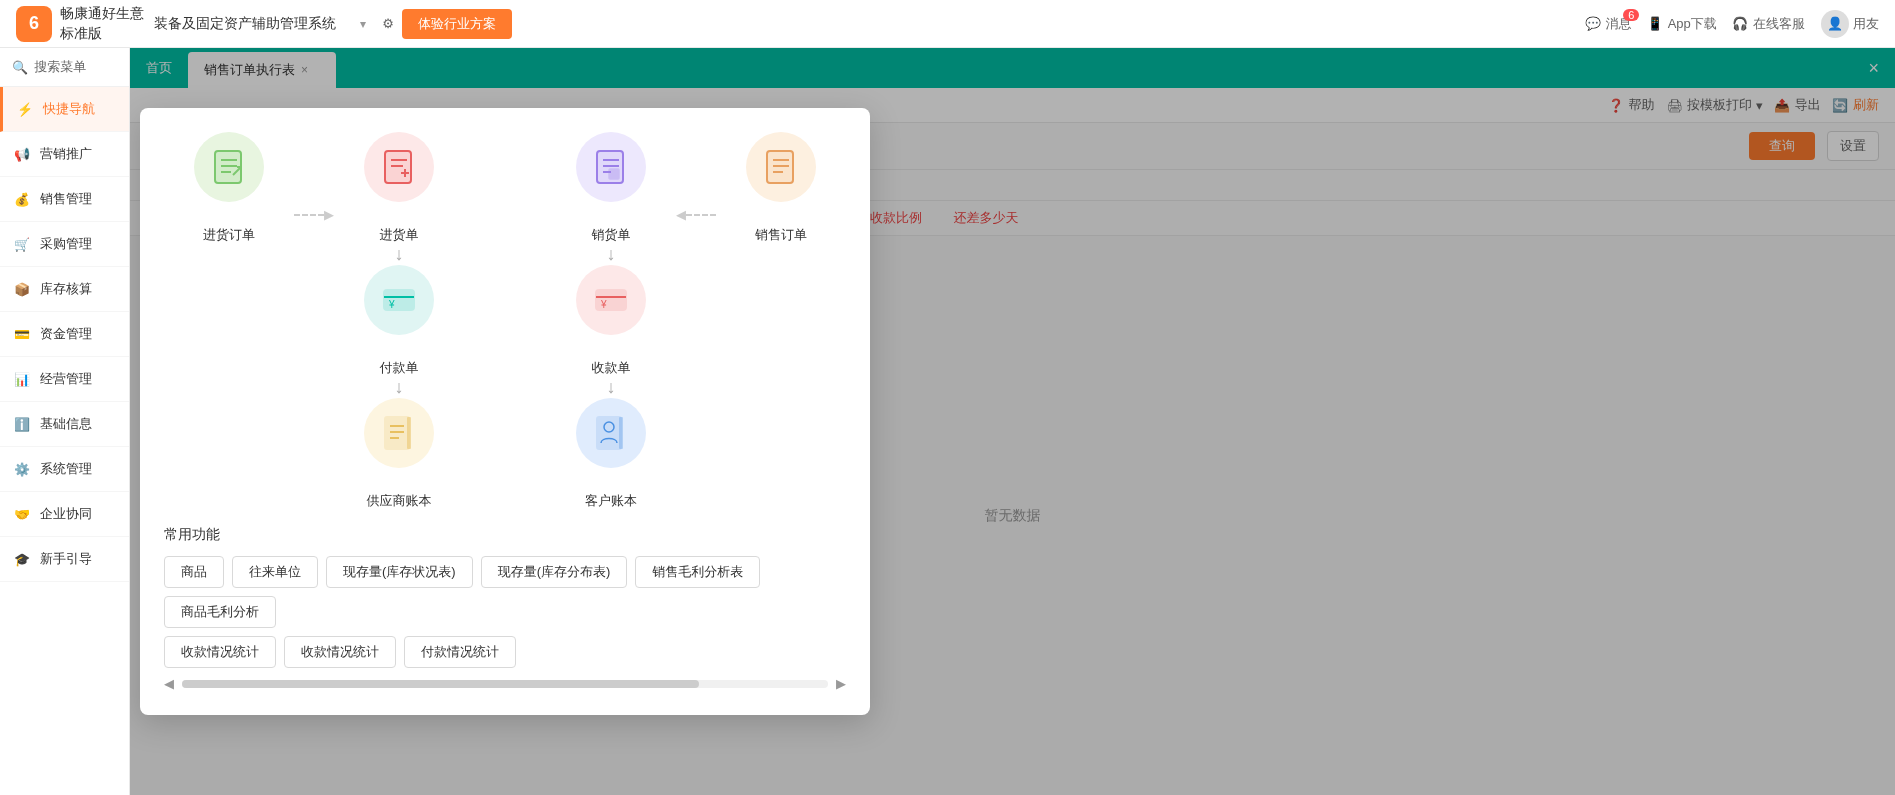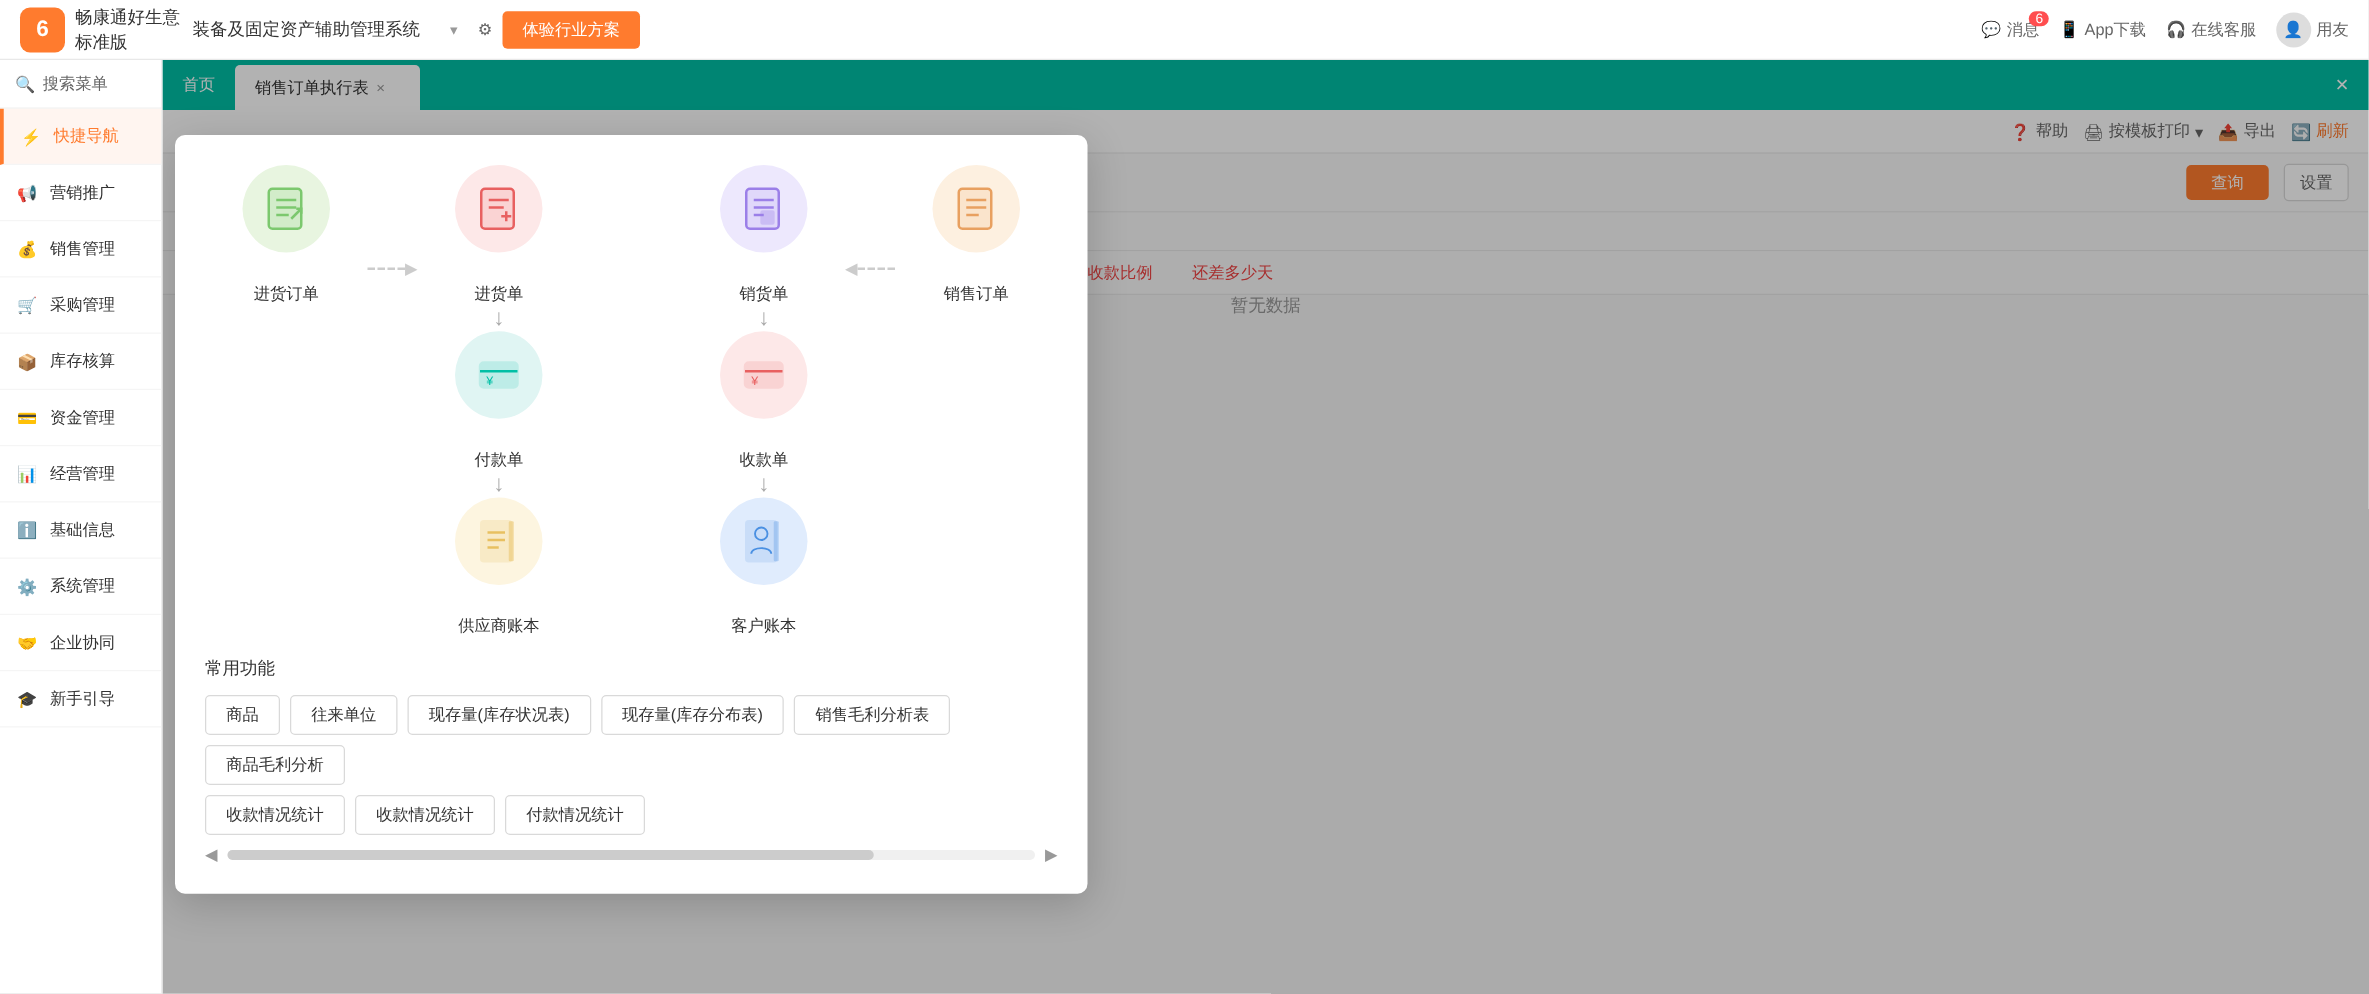--- a/index.html
+++ b/index.html
@@ -43,21 +43,21 @@
     .toolbar-right { margin-left: auto; display: flex; align-items: center; gap: 12px; }
     .toolbar-btn { display: flex; align-items: center; gap: 4px; color: #666; cursor: pointer; font-size: 13px; }
     .toolbar-btn.orange { color: #ff7b2e; }
 
     
     .filter-row { display: flex; align-items: center; padding: 8px 16px; background: #f9f9f9; border-bottom: 1px solid #e8e8e8; gap: 12px; flex-shrink: 0; }
     .filter-select { border: 1px solid #d9d9d9; border-radius: 4px; padding: 4px 8px; font-size: 13px; width: 120px; }
     .date-input { border: 1px solid #d9d9d9; border-radius: 4px; padding: 4px 8px; font-size: 13px; width: 140px; color: #bbb; }
     .search-btn { background: #ff7b2e; color: white; border: none; border-radius: 4px; padding: 5px 20px; font-size: 13px; cursor: pointer; }
     .set-btn { background: #fff; color: #666; border: 1px solid #d9d9d9; border-radius: 4px; padding: 5px 12px; font-size: 13px; cursor: pointer; }
-    .table-body { flex: 1; display: flex; justify-content: center; color: #999; font-size: 14px; }
+    .table-body { flex: 1; display: flex; align-items: center; justify-content: center; color: #999; font-size: 14px; }
 
     
     .overlay { position: absolute; top: 0; left: 0; right: 0; bottom: 0; background: rgba(0,0,0,0.3); z-index: 100; display: flex; align-items: flex-start; justify-content: flex-start; }
     .dialog { background: white; border-radius: 8px; box-shadow: 0 8px 32px rgba(0,0,0,0.18); width: 730px; margin: 60px 0 0 10px; padding: 24px; position: relative; }
     .flow-item { display: flex; flex-direction: column; align-items: center; gap: 24px; width: 130px; }
     .flow-circle { width: 70px; height: 70px; border-radius: 50%; display: flex; align-items: center; justify-content: center; font-size: 28px; }
     .flow-label { font-size: 13px; color: #333; }
 
     
     .circle-green { background: #e8f5e0; }

